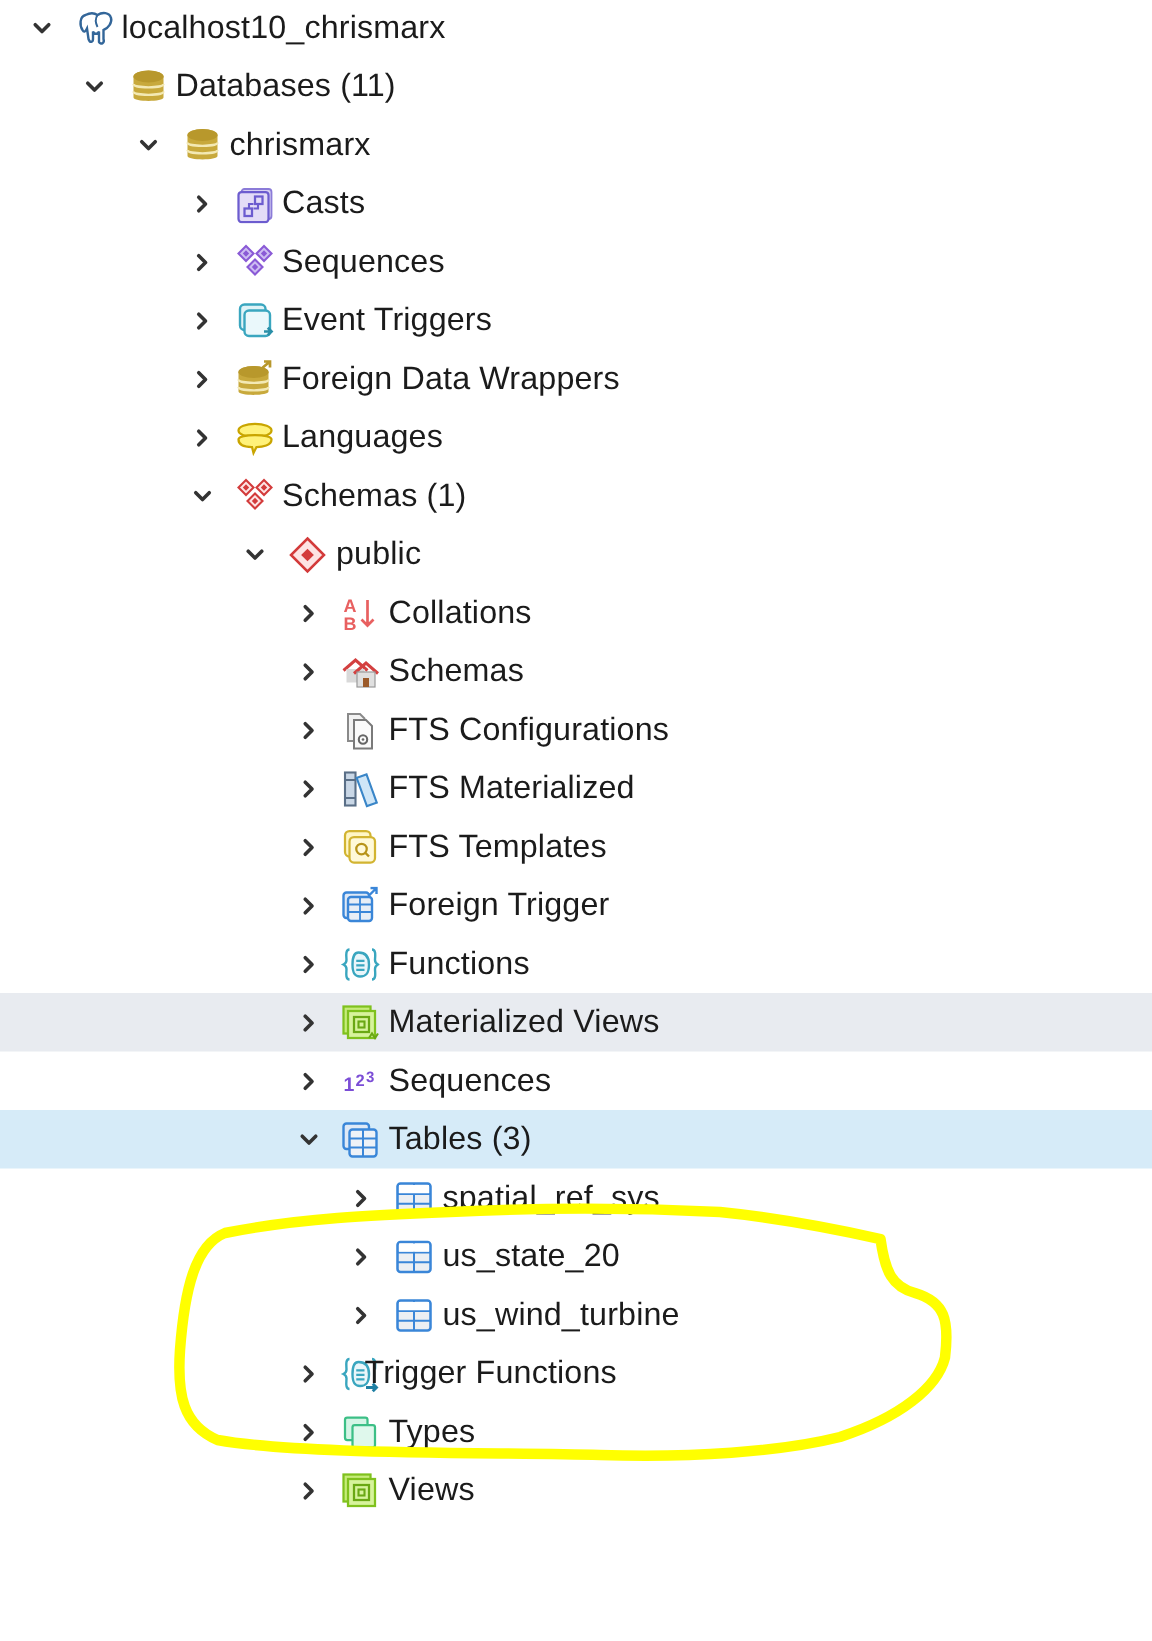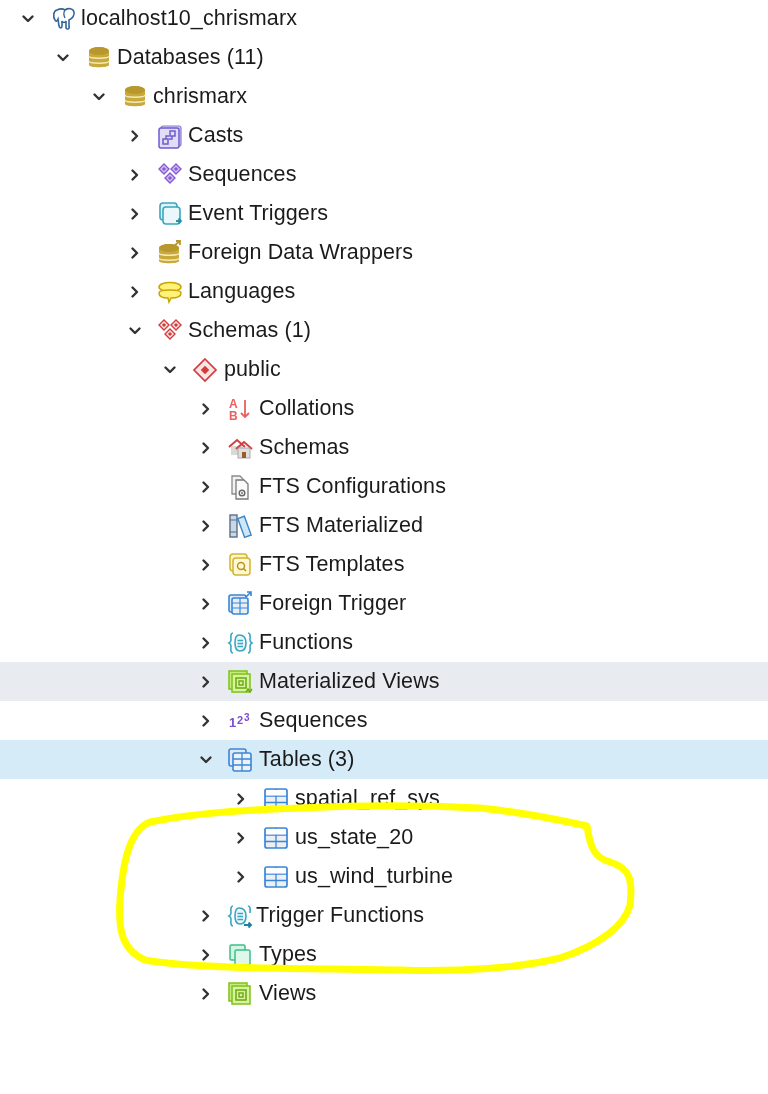--- a/index.html
+++ b/index.html
@@ -484,21 +484,21 @@
       </span>
     <span class="icon" style="left:226px">
       <svg viewBox="0 0 26 26">
           <path d="M6 3 C3 3 4 8 4 10 C4 12 2 13 2 13 C2 13 4 14 4 16 C4 18 3 23 6 23" fill="none" stroke="#3aa6bf" stroke-width="1.6"></path>
           <path d="M12 5 C9 5 8 8 8 13 C8 18 9 21 13 21 C17 21 19 19 19 13 C19 7 16 5 12 5 Z" fill="#e9f6fa" stroke="#3aa6bf" stroke-width="1.6"></path>
           <path d="M10.5 10.5 H16 M10.5 13.5 H16 M10.5 16.5 H16" stroke="#3aa6bf" stroke-width="1.5"></path>
           <path d="M21 3 C24 3 23 8 23 10" fill="none" stroke="#3aa6bf" stroke-width="1.6"></path>
           <path d="M17 22 H24 M21.5 19.5 L24 22 L21.5 24.5" fill="none" stroke="#1f7fa3" stroke-width="1.9"></path>
         </svg>
     </span>
-    <span class="label" style="left:256px">Trigger Functions</span>
+    <span class="label" style="left:243px">Trigger Functions</span>
   </div>
 
   <div class="row">
     <span class="chev" style="left:195px">
         <svg>
           <use href="#chev-right"></use>
         </svg>
       </span>
     <span class="icon" style="left:226px">
       <svg viewBox="0 0 26 26">

